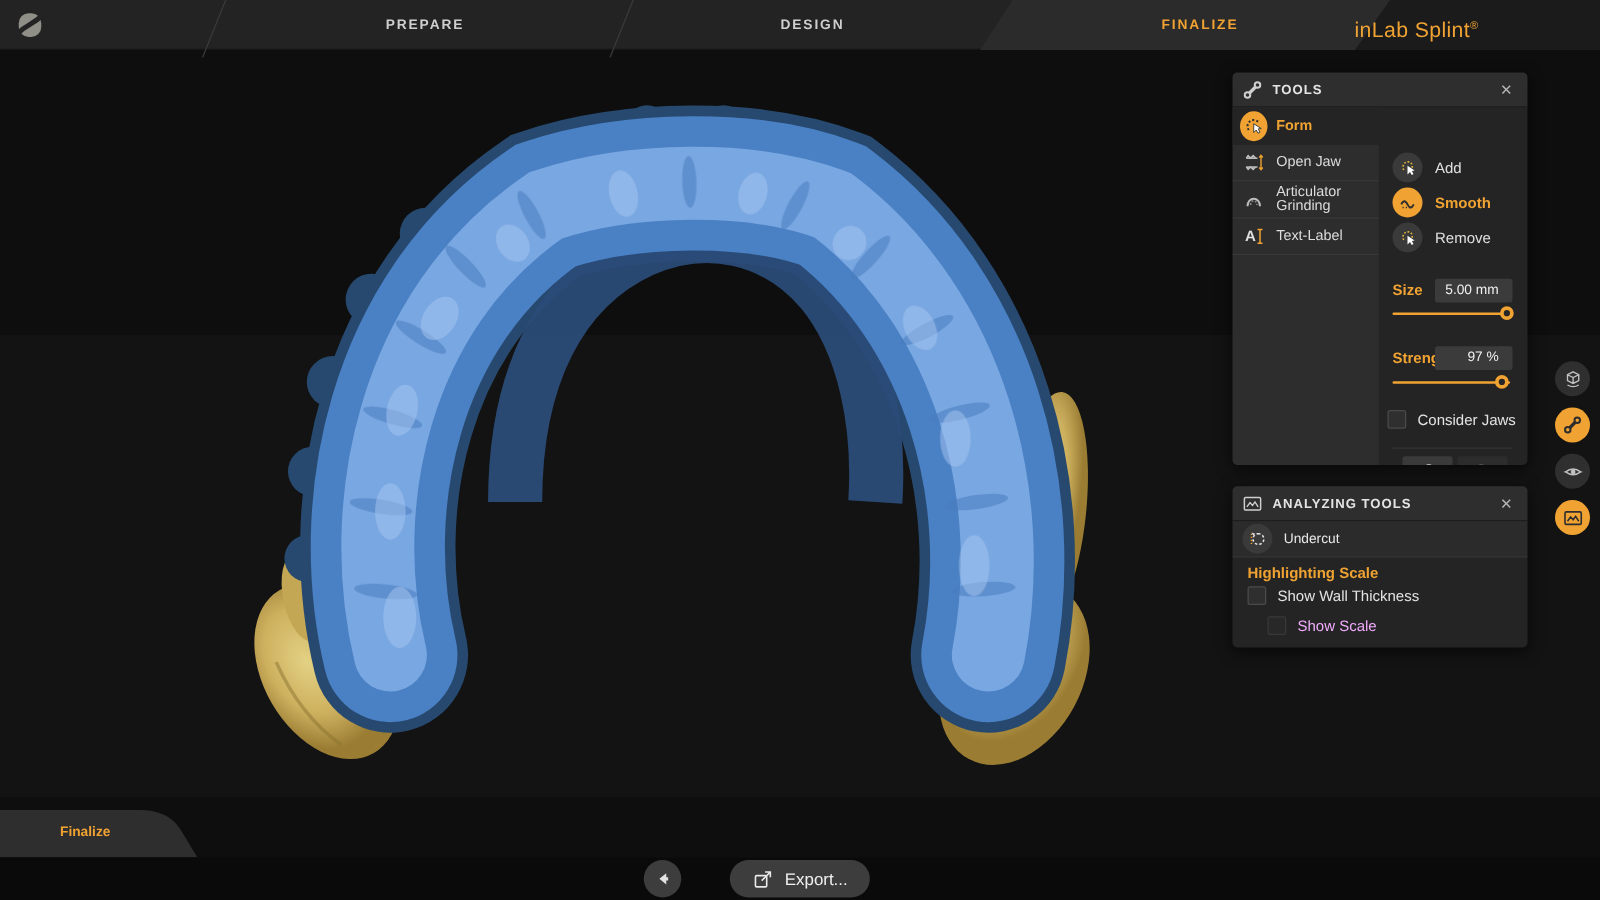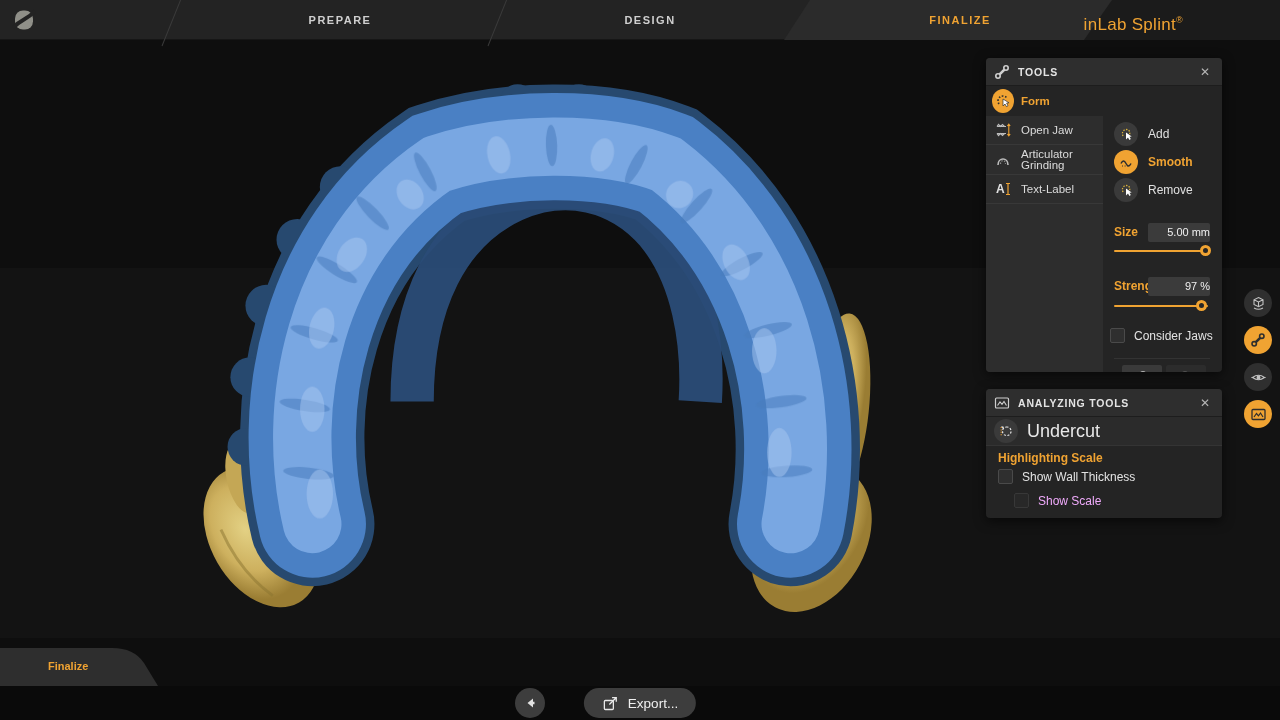--- a/index.html
+++ b/index.html
@@ -59,21 +59,21 @@
 
   .brush { position:absolute; left:128px; height:28px; display:flex; align-items:center;
           gap:10px; font-size:12px; color:#e0e0e0; cursor:pointer; }
   .brush.sel { color:var(--accent,#f0a332); font-weight:bold; }
   .b1{ top:34px; } .b2{ top:62px; } .b3{ top:90px; }
 
   .prm-label { position:absolute; left:128px; font-size:12px; font-weight:bold;
           color:var(--accent,#f0a332); }
   .prm-box { position:absolute; right:12px; width:62px; height:19px; background:#3b3b3b;
           border-radius:2px; font-size:11px; color:#f0f0f0; text-align:right;
-          line-height:19px; padding-right:0; }
+          line-height:19px; padding-right:11px; }
   .slider { position:absolute; left:128px; right:14px; height:11px; cursor:pointer; }
   .slider .track { position:absolute; top:5px; left:0; right:0; height:2px;
           background:var(--accent,#f0a332); border-radius:1px; }
   .slider .knob { position:absolute; top:0; width:11px; height:11px; border-radius:50%;
           background:#262626; border:3px solid var(--accent,#f0a332); }
   .k100 { left:calc(100% - 8px); } .k97 { left:calc(97% - 9px); }
 
   .chkrow { position:absolute; display:flex; align-items:center; gap:9px; font-size:12px;
           color:#e3e3e3; cursor:pointer; }
   .chk { width:15px; height:15px; background:#2f2f2f; border:1px solid #4a4a4a;
@@ -81,21 +81,21 @@
   .chkrow.dim { color:#f0abfc; } .chkrow.dim .chk { border-color:#383838; background:#282828;}
 
   .histsep { position:absolute; left:128px; right:12px; top:272px; border-top:1px solid #333; }
   .histbtn { position:absolute; top:279px; width:40px; height:22px; background:#3a3a3a;
           border:none; border-radius:2px; color:#d8d8d8; font-size:13px; line-height:20px;
           cursor:pointer; font-family:inherit; }
   .histbtn.disabled { background:#2c2c2c; color:#5e5e5e; cursor:default; }
 
   .analyzing { left:986px; top:389px; height:129px; }
   .arow { height:29px; background:#2b2b2b; border-bottom:1px solid #343434; display:flex;
-          align-items:center; gap:9px; padding:0 8px; font-size:18px; color:#e8e8e8;
+          align-items:center; gap:9px; padding:0 8px; font-size:11px; color:#e8e8e8;
           cursor:pointer; }
   .hl-title { position:absolute; left:12px; top:62px; font-size:12px; font-weight:bold;
           color:var(--accent,#f0a332); }
 
   
   .dock { position:absolute; left:1244px; top:289px; width:28px; z-index:25; }
   .dockbtn { width:28px; height:28px; border-radius:50%; margin-bottom:9px; display:flex;
           align-items:center; justify-content:center; background:#2f2f2f; cursor:pointer; }
   .dockbtn.active { background:var(--accent,#f0a332); }
 

